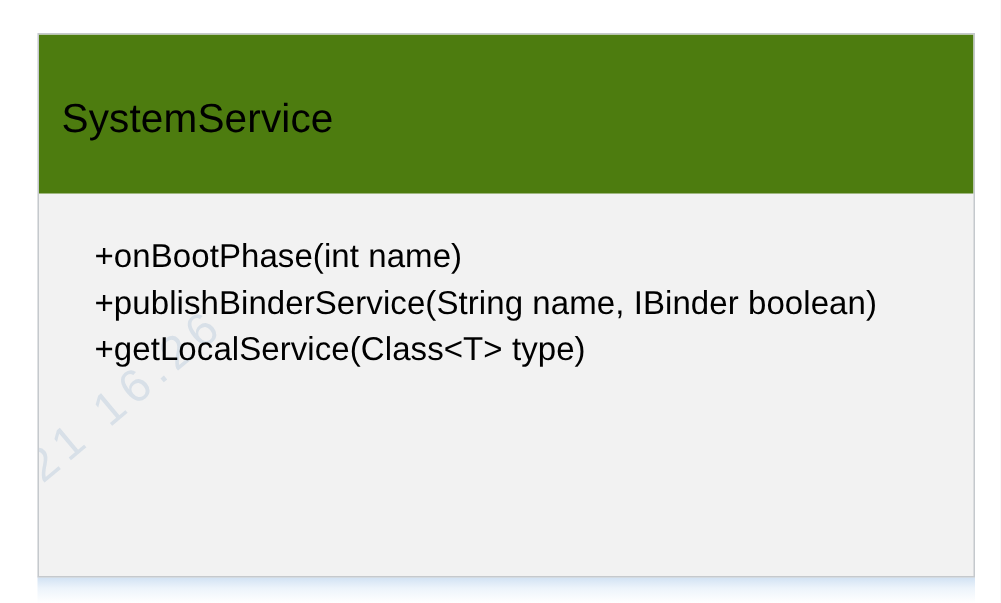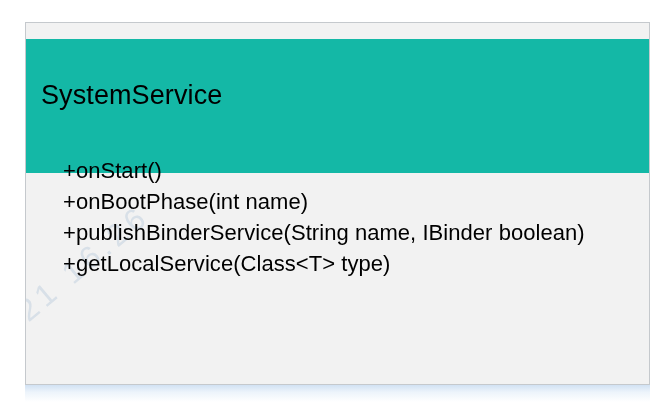--- a/index.html
+++ b/index.html
@@ -38,24 +38,24 @@
     height: 363px;
     box-sizing: border-box;
     border: 1px solid #c5c9cd;
     background: #f2f2f2;
     overflow: hidden;
   }
 
   #class-header {
     position: absolute;
     left: 0;
-    top: 16px;
+    top: 0;
     width: 100%;
-    height: 134px;
-    background: #14b8a6;
+    height: 106px;
+    background: #4d7c0f;
     box-sizing: border-box;
   }
 
   #class-name {
     position: absolute;
     left: 15px;
     top: 41px;
     font-size: 27px;
     line-height: 30px;
     color: #000000;
@@ -111,20 +111,19 @@
 
   <div id="class-header">
     <div id="class-name">SystemService</div>
   </div>
 
   <div id="class-body">
 
     <div id="watermark">21 16.26</div>
 
     <div id="methods-list">
-      <div class="method-row">+onStart()</div>
       <div class="method-row">+onBootPhase(int name)</div>
       <div class="method-row">+publishBinderService(String name, IBinder boolean)</div>
       <div class="method-row">+getLocalService(Class&lt;T&gt; type)</div>
     </div>
 
   </div>
 </div>
 
 </body></html>

